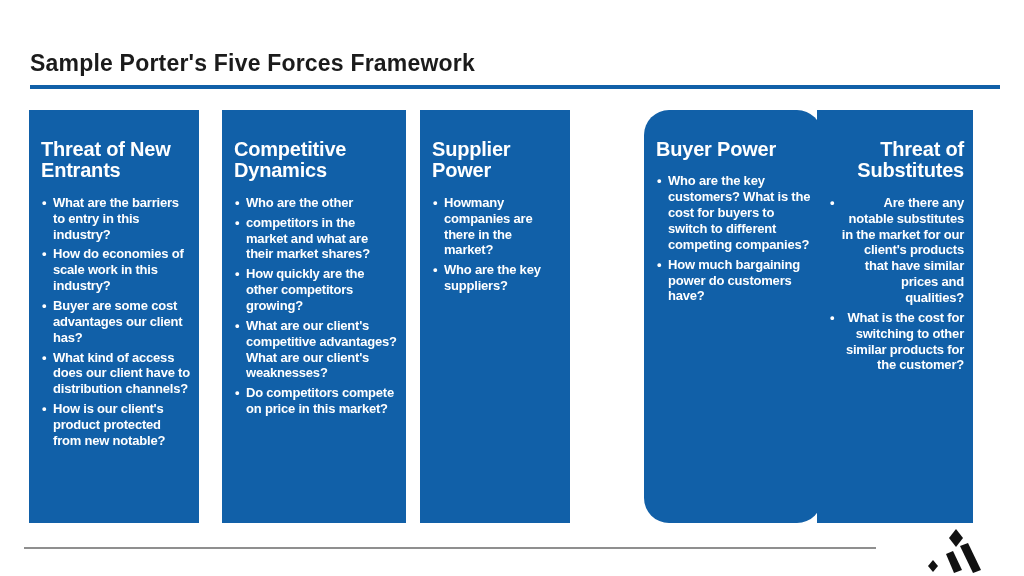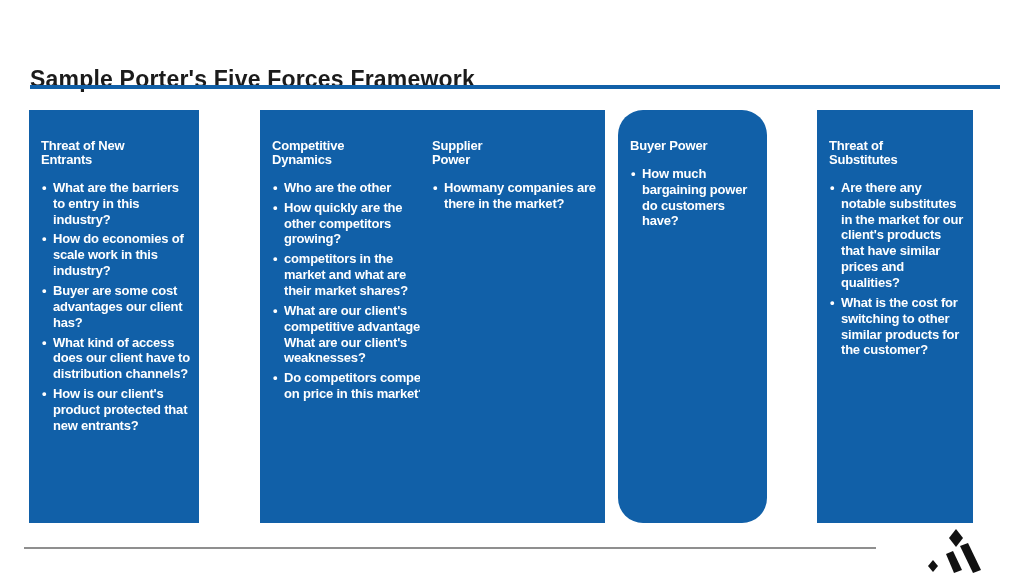--- a/index.html
+++ b/index.html
@@ -10,42 +10,42 @@
   }
   html,body{margin:0;padding:0;}
   body{
     width:1024px;height:576px;
     background:#ffffff;
     font-family:"Liberation Sans", sans-serif;
     position:relative;
     overflow:hidden;
   }
   .slide-title{
-    position:absolute;left:30px;top:51px;
+    position:absolute;left:30px;top:35px;
     font-size:23px;font-weight:bold;color:var(--ink);
     letter-spacing:0.2px;white-space:nowrap;
   }
   .title-rule{
     position:absolute;left:30px;top:85px;
     width:970px;height:4px;background:var(--blue);
   }
   .col{
     position:absolute;top:110px;height:413px;
     background:var(--blue);color:#ffffff;
     box-sizing:border-box;
     padding:29px 9px 0 12px;
   }
   .col:nth-of-type(1){left:29px;width:170px;}
-  .col:nth-of-type(2){left:222px;width:184px;margin-left:38px;}
-  .col:nth-of-type(3){left:420px;width:185px;}
-  .col:nth-of-type(4){left:618px;width:149px;border-radius:25px;}
-  .col:nth-of-type(5){left:817px;width:156px;}
+  .col:nth-of-type(2){left:222px;width:184px;}
+  .col:nth-of-type(3){left:420px;width:150px;}
+  .col:nth-of-type(4){left:644px;width:178px;border-radius:25px;}
+  .col:nth-of-type(5){left:817px;width:156px;text-align:right;}
   .col h2{
     margin:0 0 13px 0;
-    font-size:13px;line-height:1.07;font-weight:bold;
+    font-size:20px;line-height:1.07;font-weight:bold;
     white-space:pre-line;letter-spacing:-0.2px;
   }
   .col ul{
     margin:0;padding:0;list-style:none;
     font-size:13px;font-weight:bold;line-height:1.22;
     letter-spacing:-0.2px;
   }
   .col li{
     position:relative;padding-left:12px;margin:0 0 4px 0;
   }
@@ -70,47 +70,49 @@
 <div class="title-rule"></div>
 
 <section class="col">
   <h2>Threat of New
 Entrants</h2>
   <ul>
     <li>What are the barriers to entry in this industry?</li>
     <li>How do economies of scale work in this industry?</li>
     <li>Buyer are some cost advantages our client has?</li>
     <li>What kind of access does our client have to distribution channels?</li>
-    <li>How is our client's product protected that new entrants?</li>
+    <li>How is our client's product protected from new notable?</li>
   </ul>
 </section>
 
 <section class="col">
   <h2>Competitive
 Dynamics</h2>
   <ul>
     <li>Who are the other</li>
+    <li>competitors in the market and what are their market shares?</li>
     <li>How quickly are the other competitors growing?</li>
-    <li>competitors in the market and what are their market shares?</li>
     <li>What are our client's competitive advantages? What are our client's weaknesses?</li>
     <li>Do competitors compete on price in this market?</li>
   </ul>
 </section>
 
 <section class="col">
   <h2>Supplier
 Power</h2>
   <ul>
     <li>Howmany companies are there in the market?</li>
+    <li>Who are the key suppliers?</li>
   </ul>
 </section>
 
 <section class="col">
   <h2>Buyer Power</h2>
   <ul>
+    <li>Who are the key customers? What is the cost for buyers to switch to different competing companies?</li>
     <li>How much bargaining power do customers have?</li>
   </ul>
 </section>
 
 <section class="col">
   <h2>Threat of
 Substitutes</h2>
   <ul>
     <li>Are there any notable substitutes in the market for our client's products that have similar prices and qualities?</li>
     <li>What is the cost for switching to other similar products for the customer?</li>

